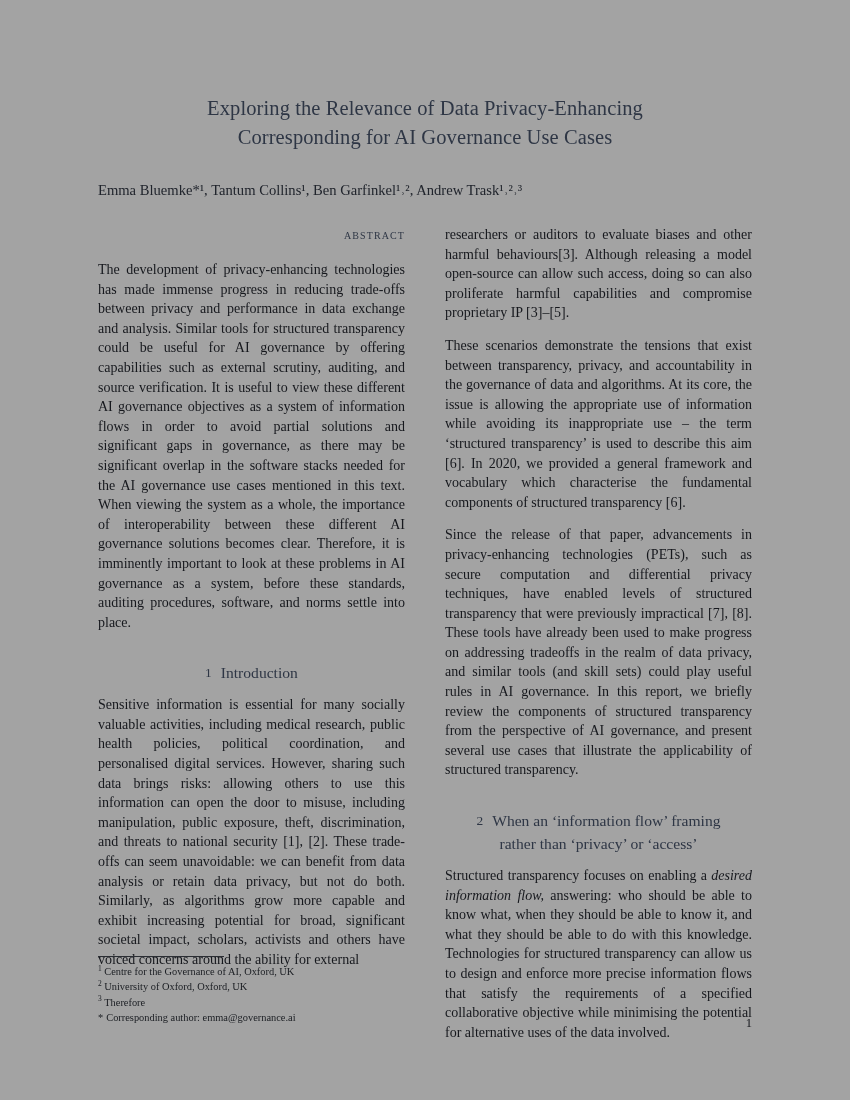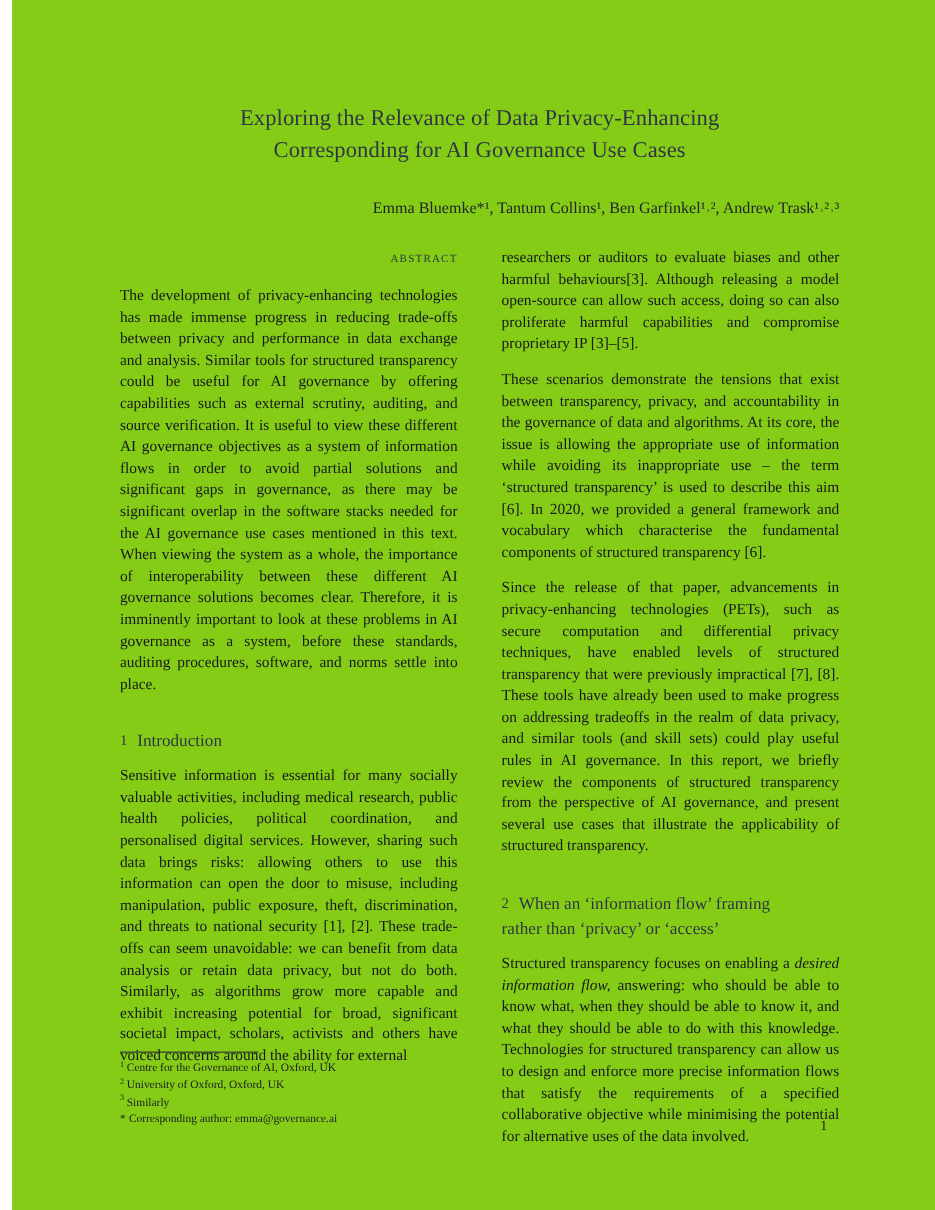--- a/index.html
+++ b/index.html
@@ -12,22 +12,21 @@
     height: 1100px;
     position: relative;
     font-family: "Liberation Serif", "DejaVu Serif", serif;
     color: #16181d;
     overflow: hidden;
   }
 
   .page {
     position: absolute;
     inset: 0;
-    background: #84cc16;
-    margin-left: 11px;
+    background: #a3a3a3;
   }
 
   
   .masthead {
     position: absolute;
     left: 98px;
     top: 94px;
     width: 654px;
   }
   .paper-title {
@@ -39,21 +38,21 @@
     color: #2e3645;
     letter-spacing: 0.1px;
   }
   .paper-title .tline { display: block; }
 
   .author-line {
     margin: 0;
     padding-top: 28px;
     font-size: 14.6px;
     line-height: 20px;
-    text-align: right;
+    text-align: left;
     color: #20242c;
   }
 
   
   .columns {
     position: absolute;
     left: 98px;
     top: 225px;
     width: 654px;
     height: 800px;
@@ -73,20 +72,21 @@
     color: #2e3645;
     text-align: right;
   }
   .abstract-heading {
     letter-spacing: 1.1px;
     padding-bottom: 13px;
   }
 
   .numbered-heading {
     display: block;
+    text-align: center;
     padding: 16px 0 11px 0;
     font-size: 15.6px;
     line-height: 23px;
     color: #2e3645;
   }
   .numbered-heading .num {
     font-size: 13.4px;
     padding-right: 9px;
     vertical-align: 1px;
   }
@@ -186,20 +186,20 @@
     </div>
   </div>
 
   <div class="footnotes">
     <div class="footnote-rule"></div>
 
     <p class="footnote"><sup>1</sup><span>Centre for the Governance of AI, Oxford, UK</span></p>
 
     <p class="footnote"><sup>2</sup><span>University of Oxford, Oxford, UK</span></p>
 
-    <p class="footnote"><sup>3</sup><span>Similarly</span></p>
+    <p class="footnote"><sup>3</sup><span>Therefore</span></p>
 
     <p class="footnote"><span class="marker-star">*</span><span>Corresponding author: emma@governance.ai</span></p>
   </div>
 
   <div class="page-number">1</div>
 
 </div>
 
 </body></html>

